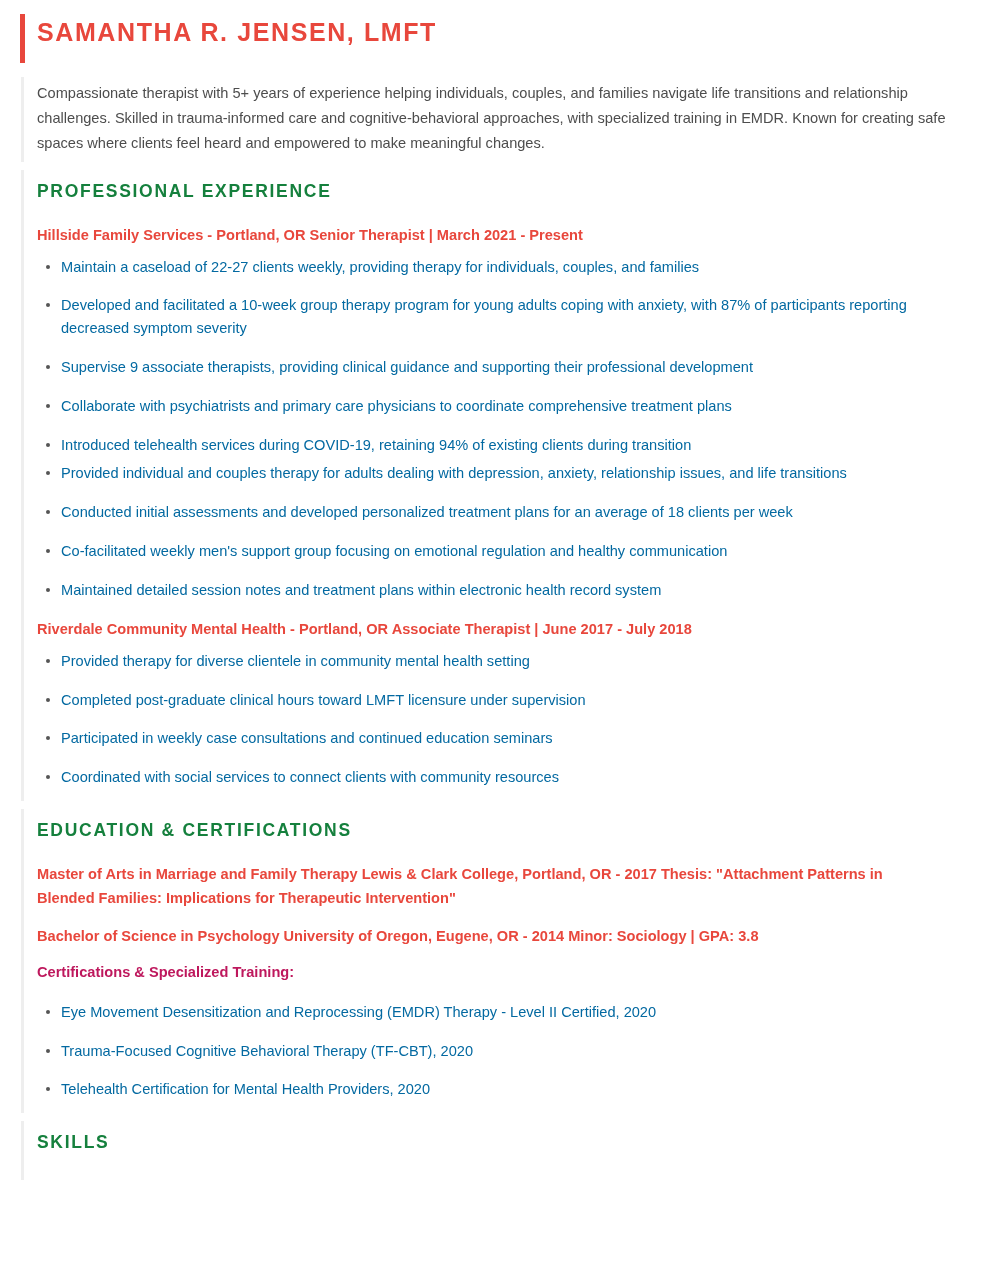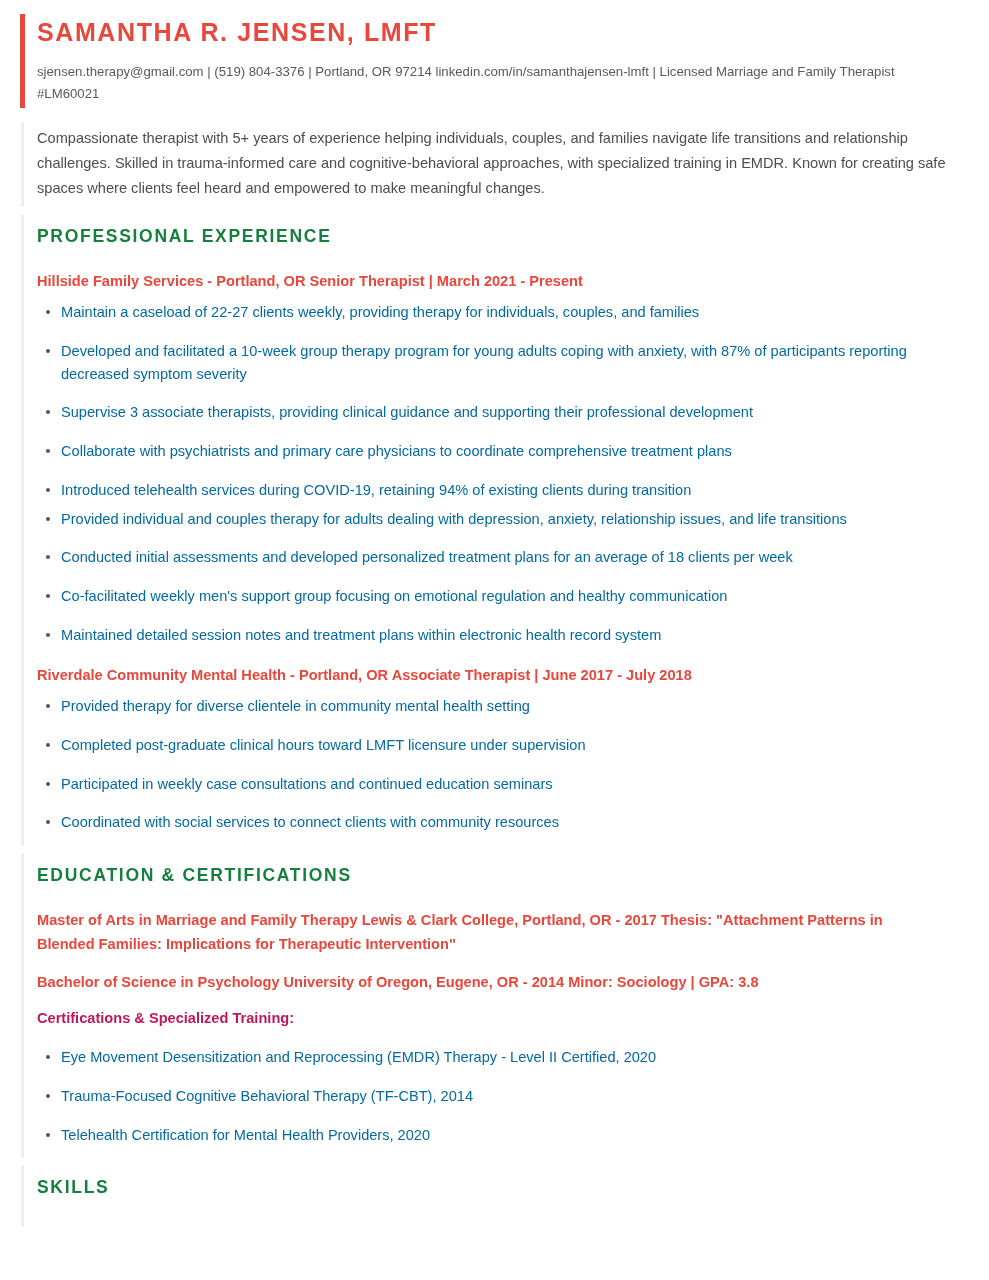--- a/index.html
+++ b/index.html
@@ -139,37 +139,36 @@
 
   .exp-body { padding-top: 2px; }
 </style>
 </head>
 <body>
 
 <div class="page">
 
   <div class="header">
     <h1 class="name">SAMANTHA R. JENSEN, LMFT</h1>
-    <p class="contact">sjensen.therapy@gmail.com | (519) 804-3376 | Portland, OR 97214 linkedin.com/in/samanthajensen-lmft | Licensed Marriage and Family Therapist #LM60021</p>
   </div>
 
   <div class="section">
     <p class="summary">Compassionate therapist with 5+ years of experience helping individuals, couples, and families navigate life transitions and relationship challenges. Skilled in trauma-informed care and cognitive-behavioral approaches, with specialized training in EMDR. Known for creating safe spaces where clients feel heard and empowered to make meaningful changes.</p>
   </div>
 
   <div class="section">
     <h2 class="section-title">PROFESSIONAL EXPERIENCE</h2>
 
     <div class="exp-body">
 
       <h3 class="job-title first">Hillside Family Services - Portland, OR Senior Therapist | March 2021 - Present</h3>
       <ul class="bullets">
         <li>Maintain a caseload of 22-27 clients weekly, providing therapy for individuals, couples, and families</li>
         <li>Developed and facilitated a 10-week group therapy program for young adults coping with anxiety, with 87% of participants reporting decreased symptom severity</li>
-        <li>Supervise 3 associate therapists, providing clinical guidance and supporting their professional development</li>
+        <li>Supervise 9 associate therapists, providing clinical guidance and supporting their professional development</li>
         <li>Collaborate with psychiatrists and primary care physicians to coordinate comprehensive treatment plans</li>
         <li>Introduced telehealth services during COVID-19, retaining 94% of existing clients during transition</li>
       </ul>
 
       <ul class="bullets">
         <li>Provided individual and couples therapy for adults dealing with depression, anxiety, relationship issues, and life transitions</li>
         <li>Conducted initial assessments and developed personalized treatment plans for an average of 18 clients per week</li>
         <li>Co-facilitated weekly men's support group focusing on emotional regulation and healthy communication</li>
         <li>Maintained detailed session notes and treatment plans within electronic health record system</li>
       </ul>
@@ -187,21 +186,21 @@
 
   <div class="section">
     <h2 class="section-title">EDUCATION &amp; CERTIFICATIONS</h2>
 
     <p class="edu-entry">Master of Arts in Marriage and Family Therapy Lewis &amp; Clark College, Portland, OR - 2017 Thesis: "Attachment Patterns in Blended Families: Implications for Therapeutic Intervention"</p>
     <p class="edu-entry">Bachelor of Science in Psychology University of Oregon, Eugene, OR - 2014 Minor: Sociology | GPA: 3.8</p>
 
     <h3 class="cert-label">Certifications &amp; Specialized Training:</h3>
     <ul class="bullets">
       <li>Eye Movement Desensitization and Reprocessing (EMDR) Therapy - Level II Certified, 2020</li>
-      <li>Trauma-Focused Cognitive Behavioral Therapy (TF-CBT), 2014</li>
+      <li>Trauma-Focused Cognitive Behavioral Therapy (TF-CBT), 2020</li>
       <li>Telehealth Certification for Mental Health Providers, 2020</li>
     </ul>
   </div>
 
   <div class="section">
     <h2 class="section-title">SKILLS</h2>
 
   </div>
 
 </div>

